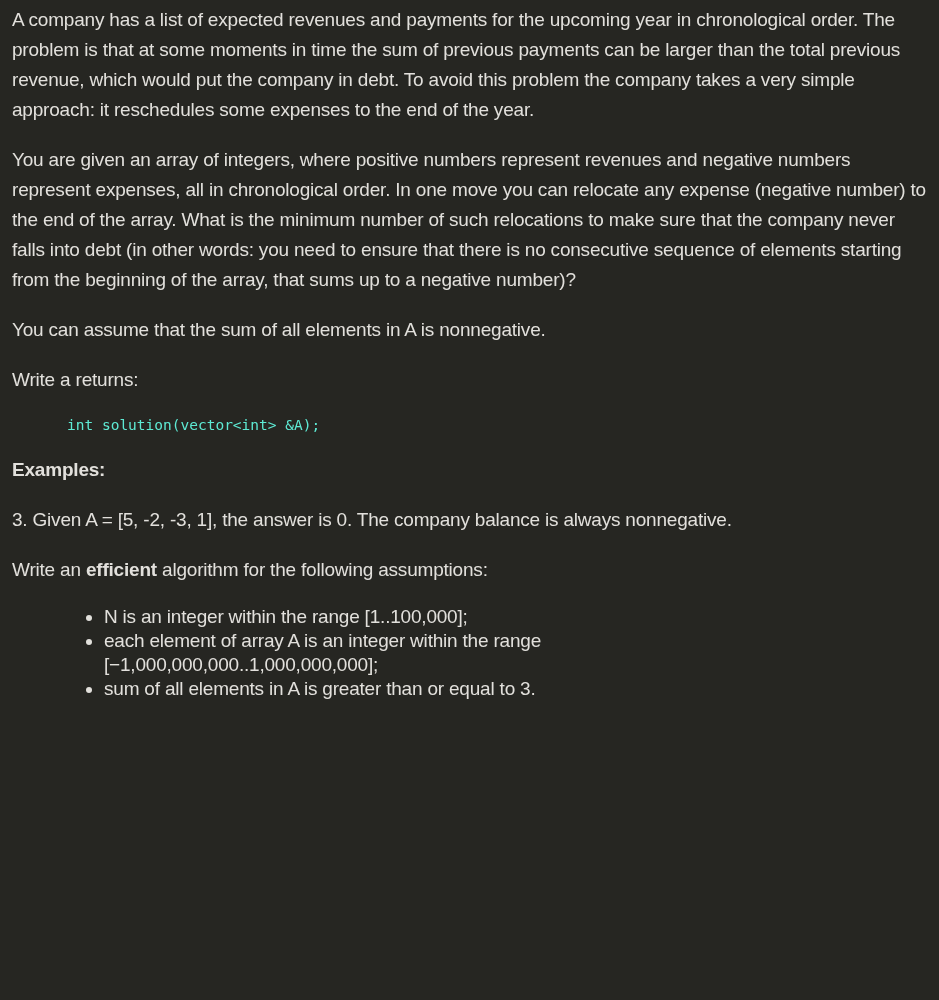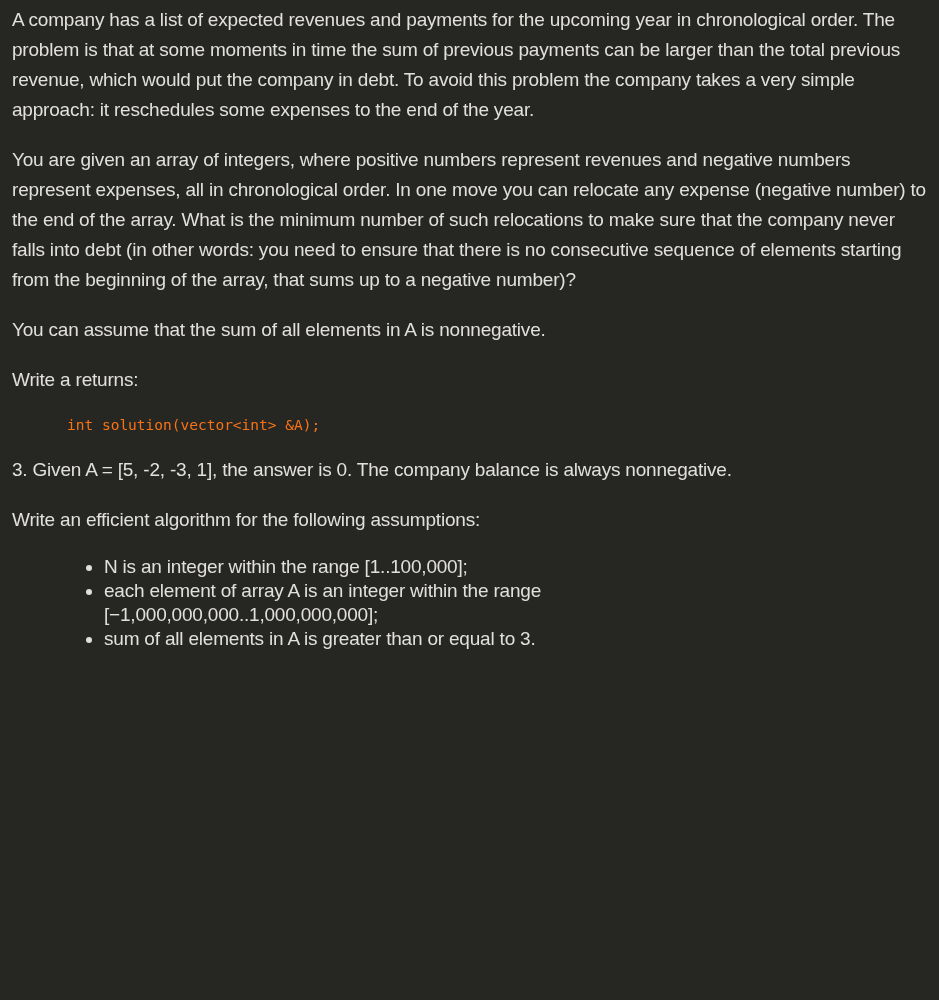--- a/index.html
+++ b/index.html
@@ -11,28 +11,28 @@
     background: #262622;
     color: #e2e0dc;
     font-family: "Liberation Sans", sans-serif;
     font-size: 19px;
     line-height: 30px;
     letter-spacing: -0.2px;
     padding: 5px 10px 0 12px;
   }
   p { margin: 0 0 20px 0; }
   .bold { font-weight: bold; }
-  b { font-weight: normal; }
+  b { font-weight: bold; }
   pre.code {
     font-family: "DejaVu Sans Mono", monospace;
     font-size: 14.5px;
     line-height: 20px;
     letter-spacing: 0;
     margin: 14px 0 20px 55px;
-    color: #f97316;
+    color: #5eead4;
     white-space: pre;
   }
   ul.assumptions {
     margin: 13px;
     padding: 0 0 0 79px;
     list-style: disc outside;
   }
   ul.assumptions li {
     line-height: 24px;
     white-space: pre-line;
@@ -40,20 +40,21 @@
 </style>
 </head>
 <body>
 
 <main>
   <p>A company has a list of expected revenues and payments for the upcoming year in chronological order. The problem is that at some moments in time the sum of previous payments can be larger than the total previous revenue, which would put the company in debt. To avoid this problem the company takes a very simple approach: it reschedules some expenses to the end of the year.</p>
   <p>You are given an array of integers, where positive numbers represent revenues and negative numbers represent expenses, all in chronological order. In one move you can relocate any expense (negative number) to the end of the array. What is the minimum number of such relocations to make sure that the company never falls into debt (in other words: you need to ensure that there is no consecutive sequence of elements starting from the beginning of the array, that sums up to a negative number)?</p>
   <p>You can assume that the sum of all elements in A is nonnegative.</p>
   <p>Write a returns:</p>
   <pre class="code">int solution(vector&lt;int&gt; &amp;A);</pre>
+  <p class="bold">Examples:</p>
   <p>3. Given A = [5, -2, -3, 1], the answer is 0. The company balance is always nonnegative.</p>
   <p><span>Write an </span><b>efficient</b><span> algorithm for the following assumptions:</span></p>
   <ul class="assumptions">
     <li>N is an integer within the range [1..100,000];</li>
     <li>each element of array A is an integer within the range
 [−1,000,000,000..1,000,000,000];</li>
     <li>sum of all elements in A is greater than or equal to 3.</li>
   </ul>
 </main>
 

